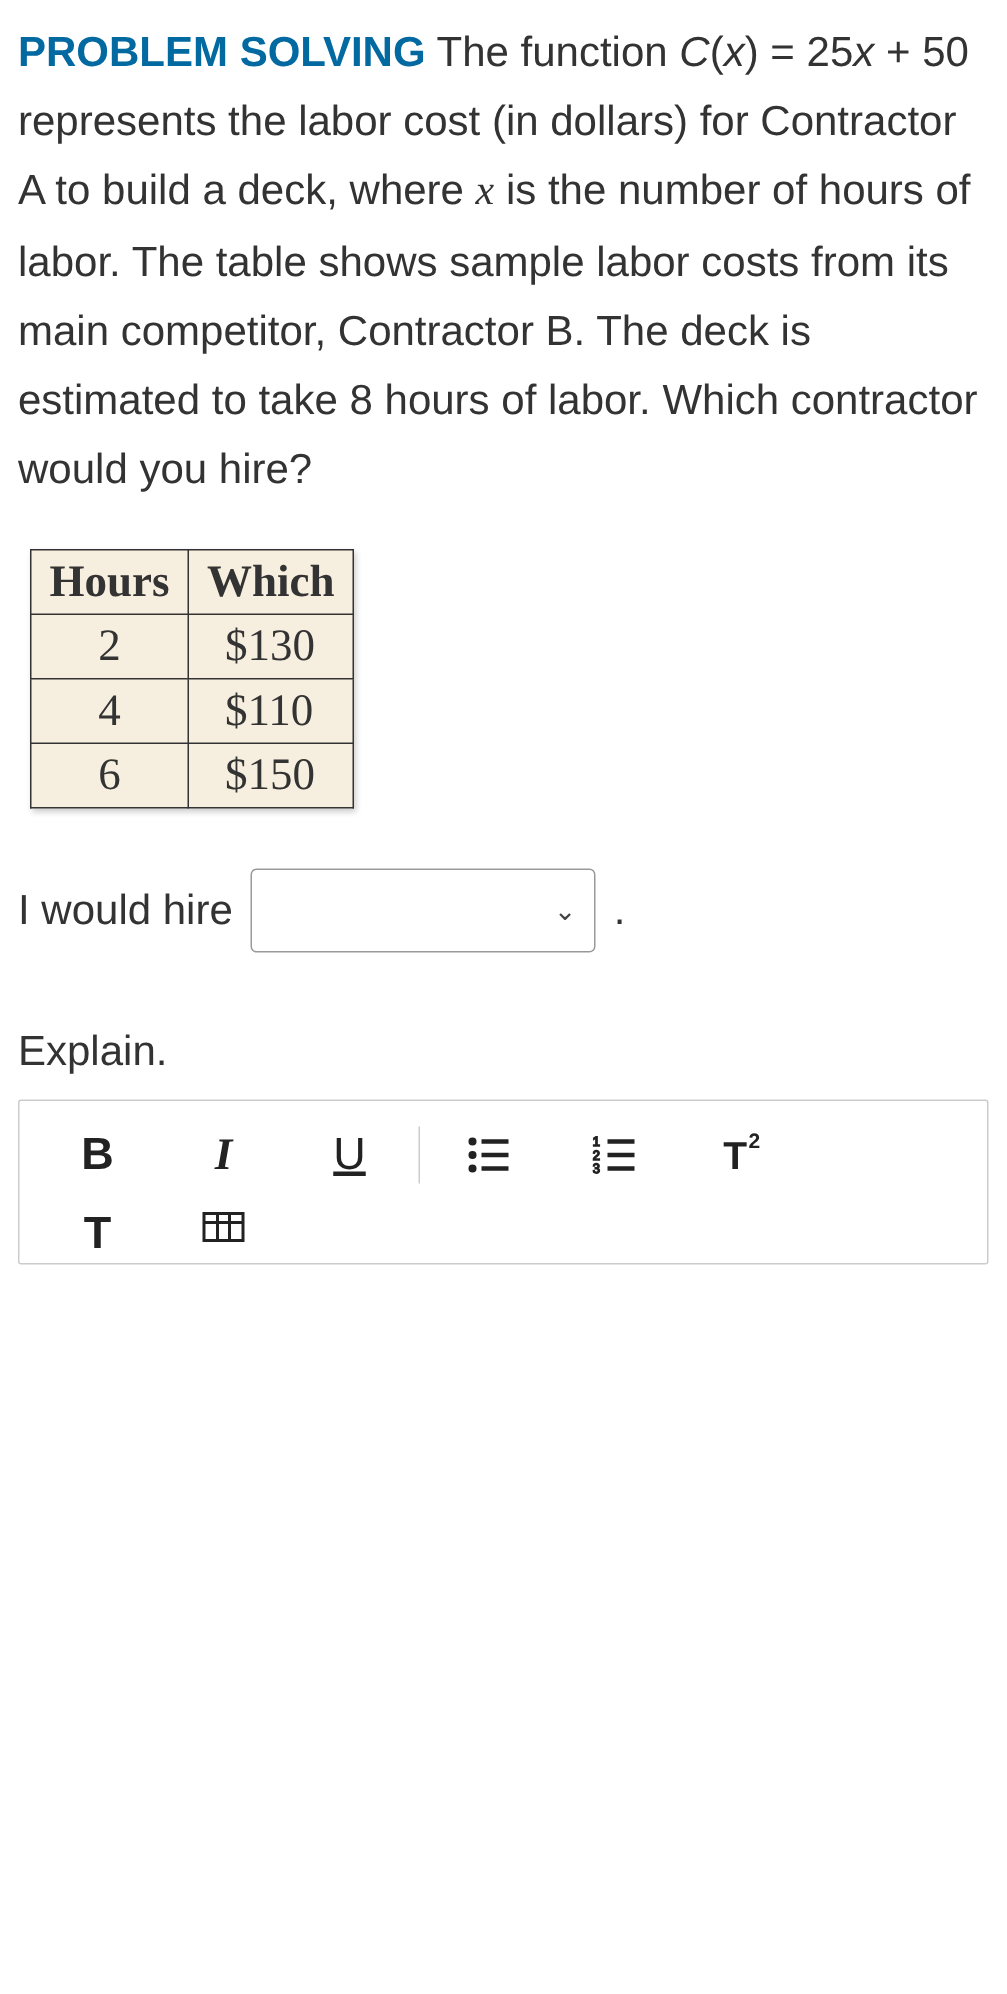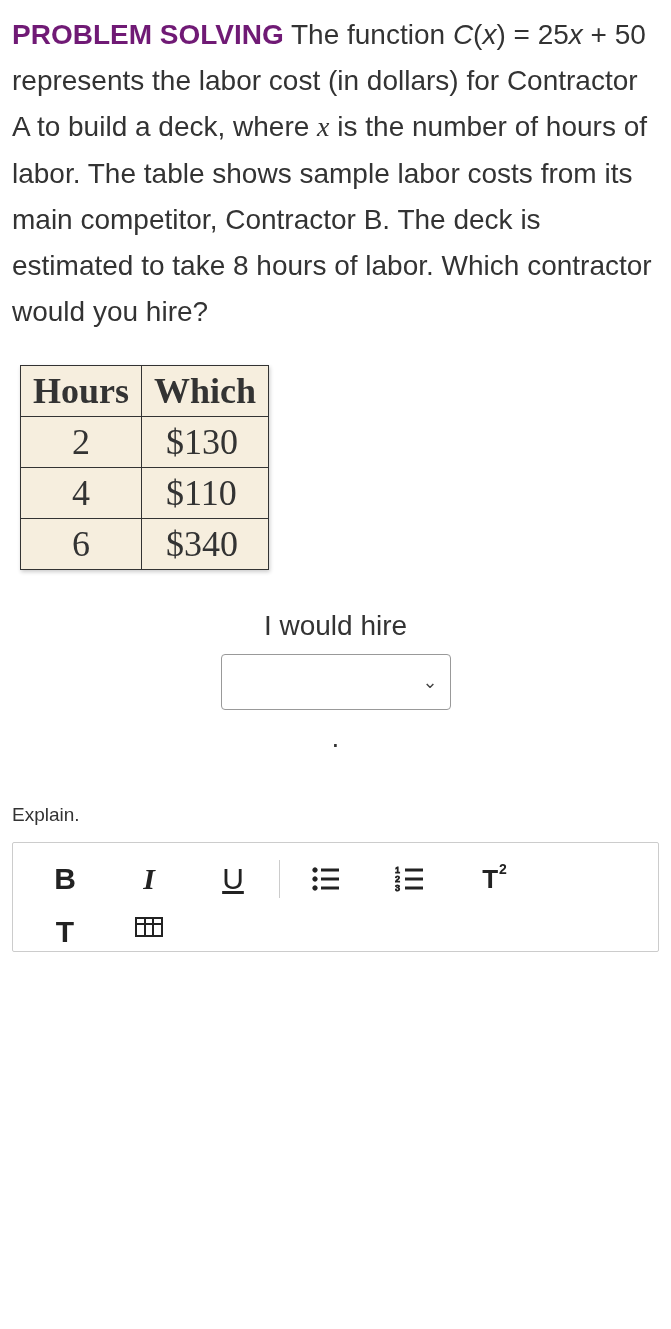--- a/index.html
+++ b/index.html
@@ -6,65 +6,64 @@
   body {
     margin: 0;
     padding: 12px;
     font-family: Arial, Helvetica, sans-serif;
     font-size: 28px;
     color: #333;
     width: 671px;
     background: #fff;
   }
   .problem-text { line-height: 1.65; margin-bottom: 30px; }
-  .heading { color: #701a75; font-weight: 700; text-align: right; }
+  .heading { color: #0369a1; font-weight: 700; text-align: right; }
   .math { font-family: Liberation Sans, sans-serif; font-style: italic; }
   .math .paren, .math .eq, .math .num, .math .plus { font-style: normal; }
   .var { font-family: 'Times New Roman', serif; font-style: italic; }
 
   table.data {
     border-collapse: collapse;
     margin: 6px 0 40px 8px;
     background: #f6eede;
     box-shadow: 1px 2px 4px rgba(0,0,0,0.2);
   }
   table.data th, table.data td {
     border: 1px solid #333;
     padding: 4px 12px;
-    font-size: 36px;
+    font-size: 30px;
     font-family: 'Times New Roman', serif;
   }
   table.data th { font-weight: 700; }
   table.data td { text-align: center; }
   table.data td.cost { text-align: left; padding-left: 24px; }
 
   .hire-row {
     display: flex;
     align-items: center;
     gap: 12px;
     margin: 20px 0 50px 0;
     font-size: 28px;
-    flex-direction: column;
   }
   .hire-select {
     width: 230px;
     height: 56px;
     border: 1px solid #999;
     border-radius: 4px;
     background: #fff;
     font-size: 18px;
     display: flex;
     align-items: center;
     justify-content: flex-end;
     padding-right: 12px;
     color: #444;
   }
   .chev { font-size: 18px; }
 
-  .explain { margin-bottom: 16px; font-size: 19px; }
+  .explain { margin-bottom: 16px; font-size: 28px; }
 
   .editor {
     border: 1px solid #ccc;
     border-radius: 2px;
   }
   .toolbar {
     display: flex;
     align-items: center;
     padding: 14px 10px;
     gap: 0;
@@ -117,21 +116,21 @@
   <tr>
     <td>2</td>
     <td class="cost">$130</td>
   </tr>
   <tr>
     <td>4</td>
     <td class="cost">$110</td>
   </tr>
   <tr>
     <td>6</td>
-    <td class="cost">$340</td>
+    <td class="cost">$150</td>
   </tr>
 </tbody>
   </table>
 
 <div class="hire-row">
   <span>I would hire</span>
   <div class="hire-select">
     <span class="chev">⌄</span>
   </div>
   <span>.</span>

